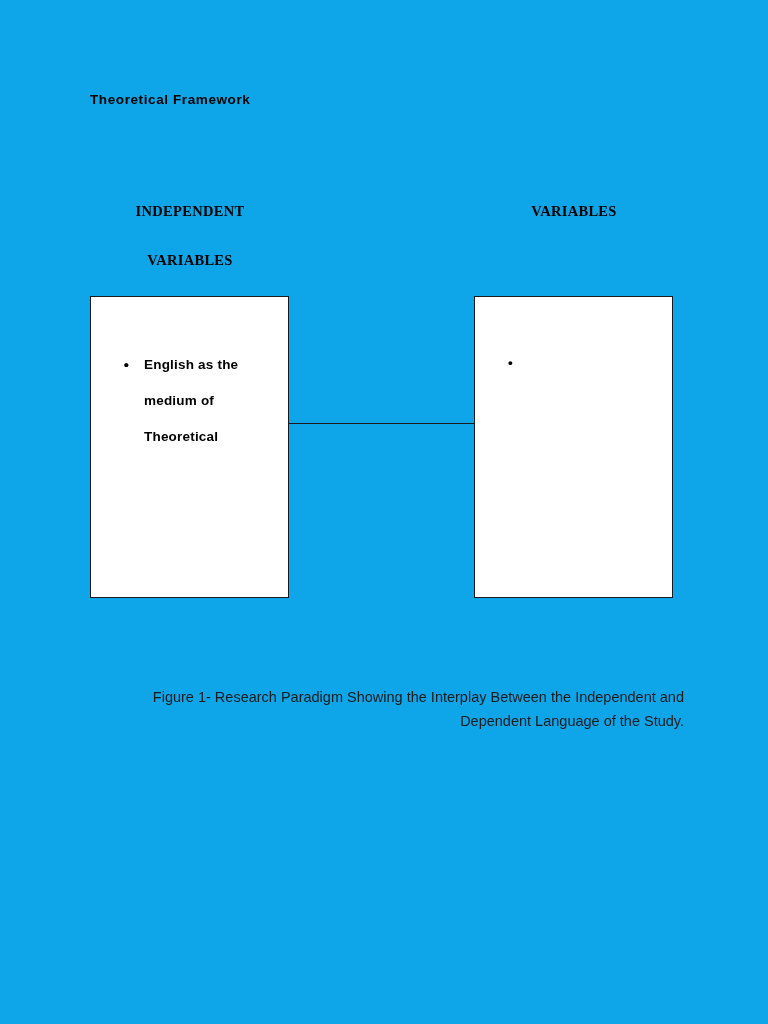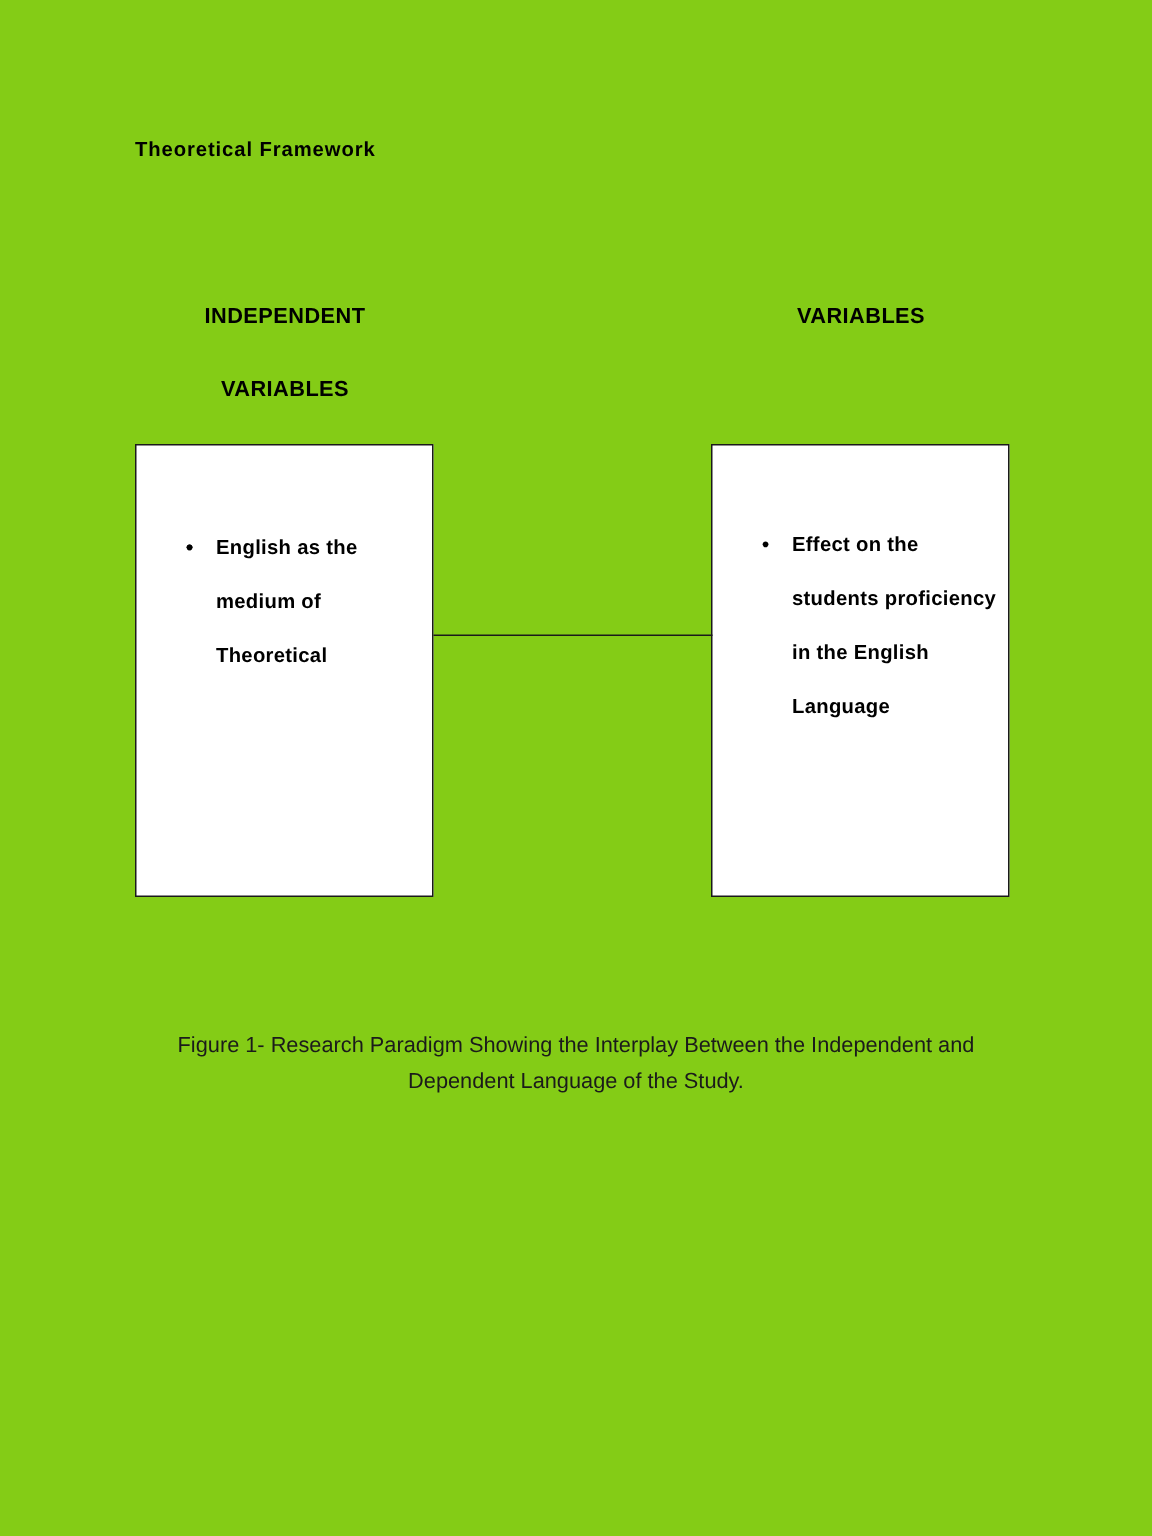--- a/index.html
+++ b/index.html
@@ -12,21 +12,21 @@
     height: 1024px;
     position: relative;
     font-family: "Liberation Sans", sans-serif;
     color: #000000;
     overflow: hidden;
   }
 
   .page {
     position: absolute;
     inset: 0;
-    background: #84cc16;
+    background: #0ea5e9;
   }
 
   
   .section-title {
     position: absolute;
     left: 90px;
     top: 92px;
     font-size: 13.5px;
     font-weight: bold;
     letter-spacing: 0.6px;
@@ -34,20 +34,21 @@
   }
 
   
   .col-head {
     position: absolute;
     text-align: center;
     font-size: 14.5px;
     font-weight: bold;
     letter-spacing: 0.3px;
     line-height: 49px;
+    font-family: Liberation Serif, serif;
   }
   .col-head .l1,
   .col-head .l2 {
     display: block;
     white-space: nowrap;
   }
   .col-head-left {
     left: 90px;
     top: 187px;
     width: 200px;
@@ -123,21 +124,21 @@
   .bullet-item .txt {
     display: block;
   }
 
   
   .caption {
     position: absolute;
     left: 84px;
     top: 685px;
     width: 600px;
-    text-align: center;
+    text-align: right;
     font-size: 14.5px;
     font-weight: normal;
     line-height: 24px;
     color: #1b1b1b;
   }
   .caption .cl {
     display: block;
   }
 </style>
 </head>
@@ -165,21 +166,20 @@
         <span class="dot">•</span>
         <span class="txt">English as the medium of Theoretical</span>
       </li>
     </ul>
   </div>
 
   <div class="box box-right">
     <ul class="bullet-list bullet-list-right">
       <li class="bullet-item">
         <span class="dot">•</span>
-        <span class="txt">Effect on the students proficiency in the English Language</span>
       </li>
     </ul>
   </div>
 
   <div class="connector"></div>
 
   <div class="caption">
     <span class="cl">Figure 1- Research Paradigm Showing the Interplay Between the Independent and</span>
     <span class="cl">Dependent Language of the Study.</span>
   </div>

